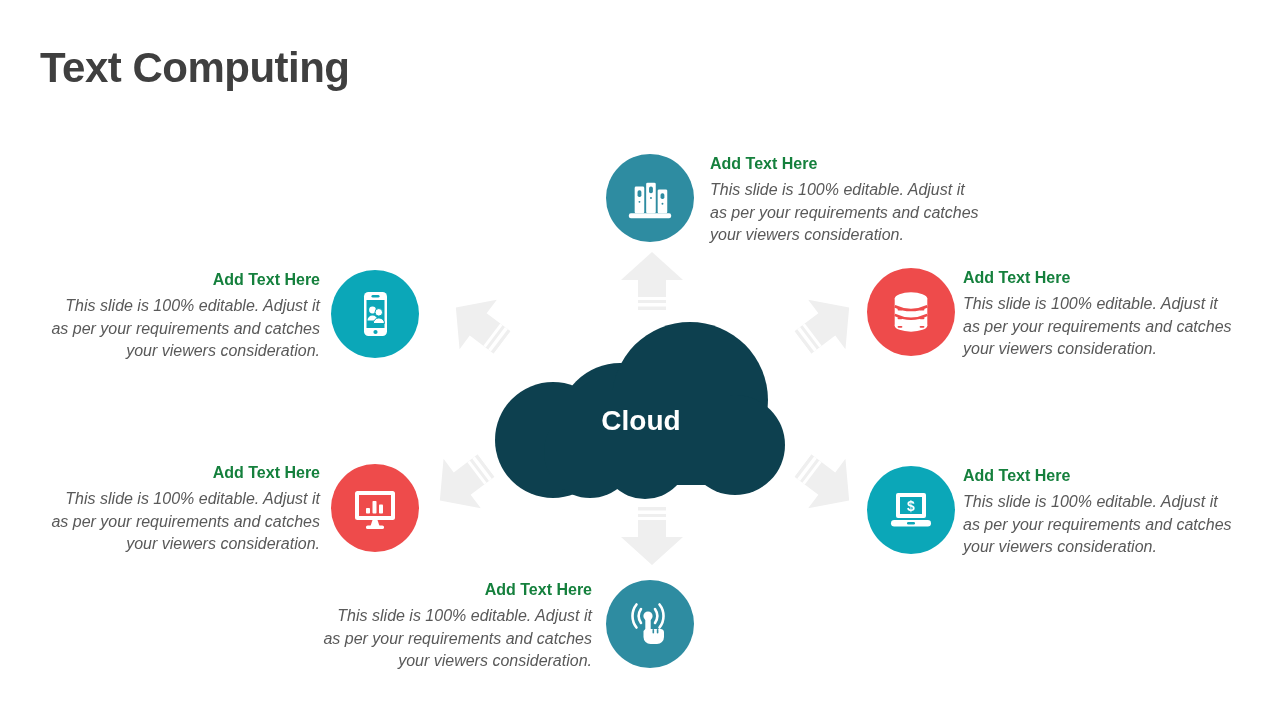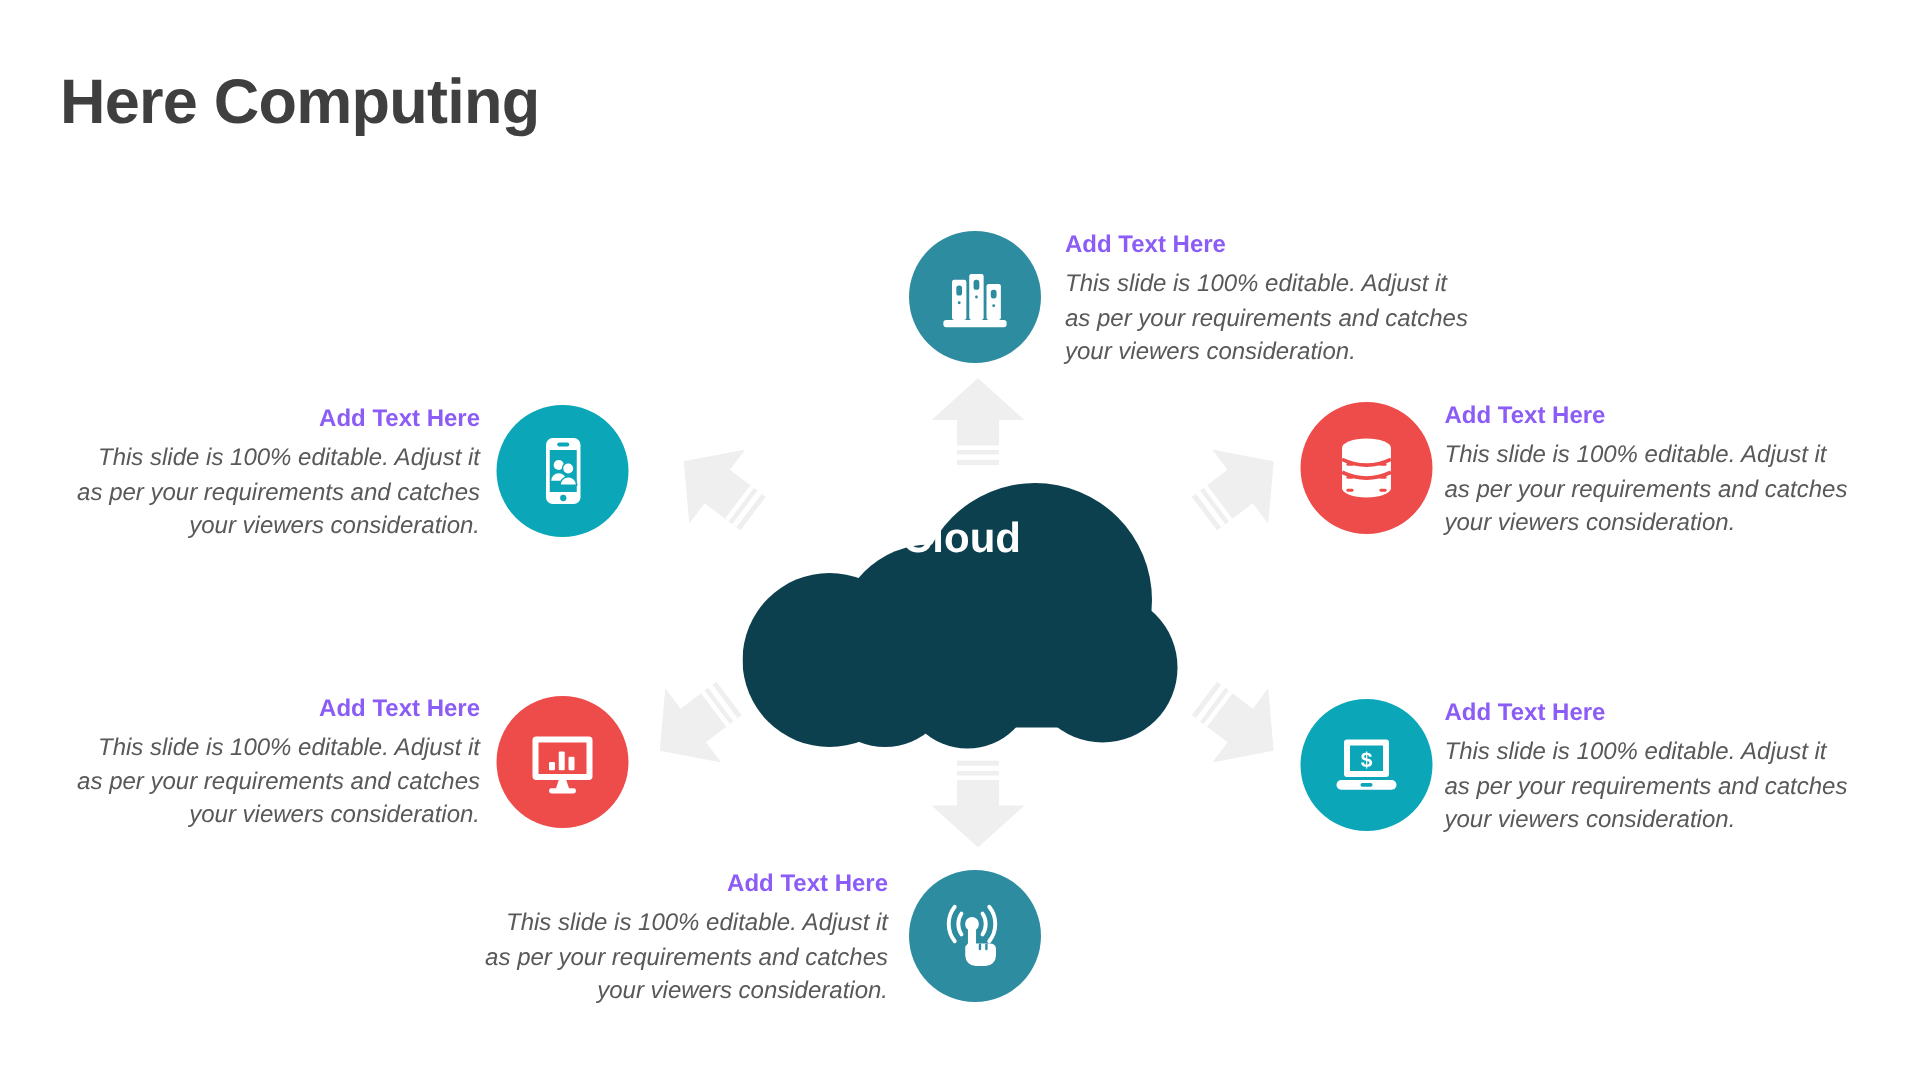--- a/index.html
+++ b/index.html
@@ -10,38 +10,38 @@
   .slide{position:absolute;inset:0;}
   .slide-title{
     position:absolute;left:40px;top:44px;margin:0;
     font-size:42px;font-weight:bold;color:#3F3F3F;letter-spacing:-0.5px;
   }
   
   .cloud{position:absolute;left:495px;top:320px;width:292px;height:180px;color:#0D404F;}
   .cloud svg{position:absolute;inset:0;display:block;}
   .cloud-label{
     position:absolute;inset:0;display:flex;flex-direction:column;align-items:center;
-    padding-top:20px;box-sizing:border-box;
+    justify-content:center;padding-top:20px;box-sizing:border-box;
     color:#ffffff;font-size:28px;font-weight:bold;line-height:37px;text-align:center;
   }
   
   .circle{
     position:absolute;width:88px;height:88px;border-radius:50%;
     display:flex;align-items:center;justify-content:center;
   }
   .circle svg{display:block;}
   #c-top{left:606px;top:154px;}
   #c-topright{left:867px;top:268px;}
   #c-bottomright{left:867px;top:466px;}
   #c-bottom{left:606px;top:580px;}
   #c-bottomleft{left:331px;top:464px;}
   #c-topleft{left:331px;top:270px;}
   
   .tb{position:absolute;width:272px;}
-  .tb .tb-heading{font-size:16px;font-weight:bold;color:#8b5cf6;margin:0 0 6px 0;}
+  .tb .tb-heading{font-size:16px;font-weight:bold;color:#15803d;margin:0 0 6px 0;}
   .tb .tb-body{font-size:16px;font-style:italic;color:#595959;margin:0;line-height:1.42;}
   .tb.align-right{text-align:right;}
   #t-top{left:710px;top:155px;}
   #t-topright{left:963px;top:269px;}
   #t-bottomright{left:963px;top:467px;}
   #t-bottom{left:320px;top:581px;}
   #t-bottomleft{left:48px;top:464px;}
   #t-topleft{left:48px;top:271px;}
   
   .arrow{position:absolute;width:62px;height:58px;color:#EFEFEF;}
@@ -51,21 +51,21 @@
   #a-upleft{left:448px;top:296px;transform:rotate(-53deg);}
   #a-upright{left:795px;top:296px;transform:rotate(53deg);}
   #a-downleft{left:432px;top:454px;transform:rotate(-127deg);}
   #a-downright{left:795px;top:454px;transform:rotate(127deg);}
 </style>
 </head>
 <body>
 
 <div class="slide">
 
-  <h1 class="slide-title" style="color: rgb(63, 63, 63);">Here Computing</h1>
+  <h1 class="slide-title" style="color: rgb(63, 63, 63);">Text Computing</h1>
 
   <div class="arrow" id="a-up" style="color: rgb(239, 239, 239);">
     <svg viewBox="0 0 62 58" aria-hidden="true">
       <path d="M31 0 L62 28 H45 V58 H17 V28 H0 Z" fill="currentColor"></path>
       <rect x="17" y="45" width="28" height="3" fill="#ffffff"></rect>
       <rect x="17" y="51" width="28" height="3.5" fill="#ffffff"></rect>
     </svg>
   </div>
   <div class="arrow" id="a-down" style="color: rgb(239, 239, 239);">
     <svg viewBox="0 0 62 58" aria-hidden="true">

